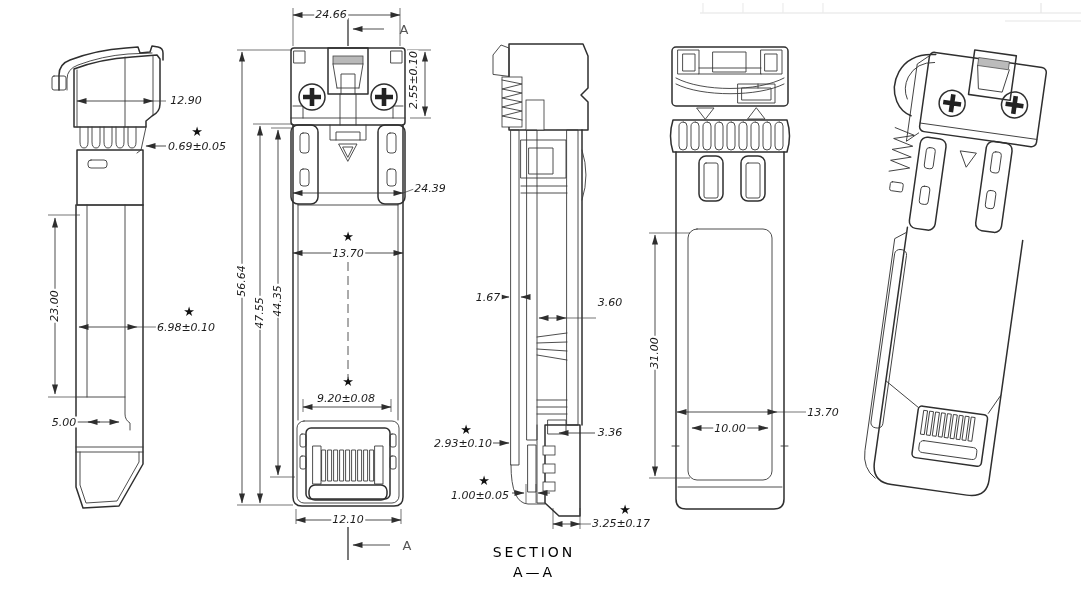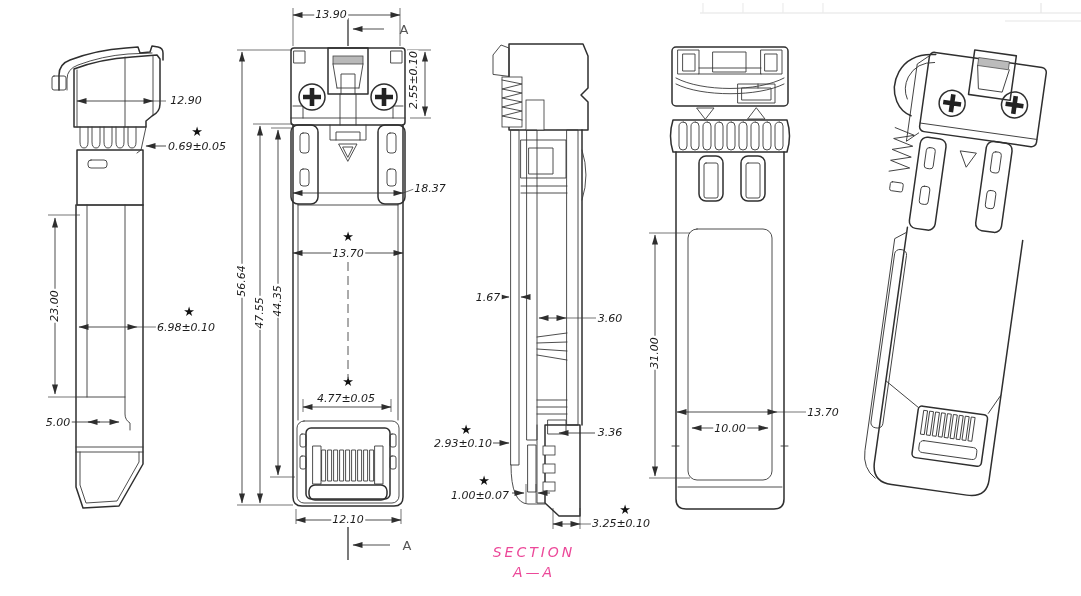--- a/index.html
+++ b/index.html
@@ -9,22 +9,22 @@
   .o{fill:none;stroke:#2f2f2f;stroke-width:1.5;stroke-linejoin:round;stroke-linecap:round;}
   .t{fill:none;stroke:#3a3a3a;stroke-width:0.9;stroke-linejoin:round;stroke-linecap:round;}
   .d{fill:none;stroke:#2e2e2e;stroke-width:0.85;}
   .x{fill:none;stroke:#3a3a3a;stroke-width:0.7;}
   .cutline{fill:none;stroke:#222;stroke-width:1.2;}
   .dim{position:absolute;transform:translate(-50%,-50%);font-style:italic;font-size:11px;
        color:#1c1c1c;background:#fff;padding:0 1px;white-space:nowrap;line-height:1;}
   .dim.v{transform:translate(-50%,-50%) rotate(-90deg);}
   .star{position:absolute;transform:translate(-50%,-50%);font-size:13px;color:#111;
         line-height:1;background:transparent;}
-  .sec{position:absolute;transform:translate(-50%,-50%);font-size:14px;color:#ec4899;
-       letter-spacing:3px;line-height:1;white-space:nowrap;font-style:italic;}
+  .sec{position:absolute;transform:translate(-50%,-50%);font-size:14px;color:#000000;
+       letter-spacing:3px;line-height:1;white-space:nowrap;}
   .cut{position:absolute;transform:translate(-50%,-50%);font-size:13px;color:#555;line-height:1;}
 </style>
 </head>
 <body>
 
 <div id="canvas">
 
 <svg id="art" width="1081" height="596" viewBox="0 0 1081 596">
   <defs>
     <marker id="ar" viewBox="0 0 10 8" refX="9.5" refY="4" markerWidth="11" markerHeight="8" orient="auto-start-reverse" markerUnits="userSpaceOnUse">
@@ -271,45 +271,45 @@
     <path class="d" d="M692,428 L768,428" marker-start="url(#ar)" marker-end="url(#ar)"></path>
   </g>
 </svg>
 
 <span class="dim" style="left:186px;top:100px">12.90</span>
 <span class="star" style="left:197px;top:131px">★</span>
 <span class="dim" style="left:197px;top:146px">0.69±0.05</span>
 <span class="dim v" style="left:54px;top:306px">23.00</span>
 <span class="star" style="left:189px;top:311px">★</span>
 <span class="dim" style="left:186px;top:327px">6.98±0.10</span>
-<span class="dim" style="left:58px;top:422px">5.00</span>
-
-<span class="dim" style="left:331px;top:14px">13.90</span>
+<span class="dim" style="left:64px;top:422px">5.00</span>
+
+<span class="dim" style="left:331px;top:14px">24.66</span>
 <span class="cut" style="left:404px;top:29px">A</span>
 <span class="dim v" style="left:413px;top:80px">2.55±0.10</span>
-<span class="dim" style="left:430px;top:188px">18.37</span>
+<span class="dim" style="left:430px;top:188px">24.39</span>
 <span class="star" style="left:348px;top:236px">★</span>
 <span class="dim" style="left:348px;top:253px">13.70</span>
 <span class="dim v" style="left:241px;top:281px">56.64</span>
 <span class="dim v" style="left:259px;top:313px">47.55</span>
 <span class="dim v" style="left:277px;top:301px">44.35</span>
 <span class="star" style="left:348px;top:381px">★</span>
-<span class="dim" style="left:346px;top:398px">4.77±0.05</span>
+<span class="dim" style="left:346px;top:398px">9.20±0.08</span>
 <span class="dim" style="left:348px;top:519px">12.10</span>
 <span class="cut" style="left:407px;top:545px">A</span>
 
 <span class="dim" style="left:488px;top:297px">1.67</span>
-<span class="dim" style="left:610px;top:318px">3.60</span>
+<span class="dim" style="left:610px;top:302px">3.60</span>
 <span class="star" style="left:466px;top:429px">★</span>
 <span class="dim" style="left:463px;top:443px">2.93±0.10</span>
 <span class="dim" style="left:610px;top:432px">3.36</span>
 <span class="star" style="left:484px;top:480px">★</span>
-<span class="dim" style="left:480px;top:495px">1.00±0.07</span>
+<span class="dim" style="left:480px;top:495px">1.00±0.05</span>
 <span class="star" style="left:625px;top:509px">★</span>
-<span class="dim" style="left:621px;top:523px">3.25±0.10</span>
+<span class="dim" style="left:621px;top:523px">3.25±0.17</span>
 <span class="sec" style="left:534px;top:552px">SECTION</span>
 <span class="sec" style="left:534px;top:572px">A—A</span>
 
 <span class="dim v" style="left:654px;top:353px">31.00</span>
 <span class="dim" style="left:823px;top:412px">13.70</span>
 <span class="dim" style="left:730px;top:428px">10.00</span>
 
 </div>
 
 </body></html>

